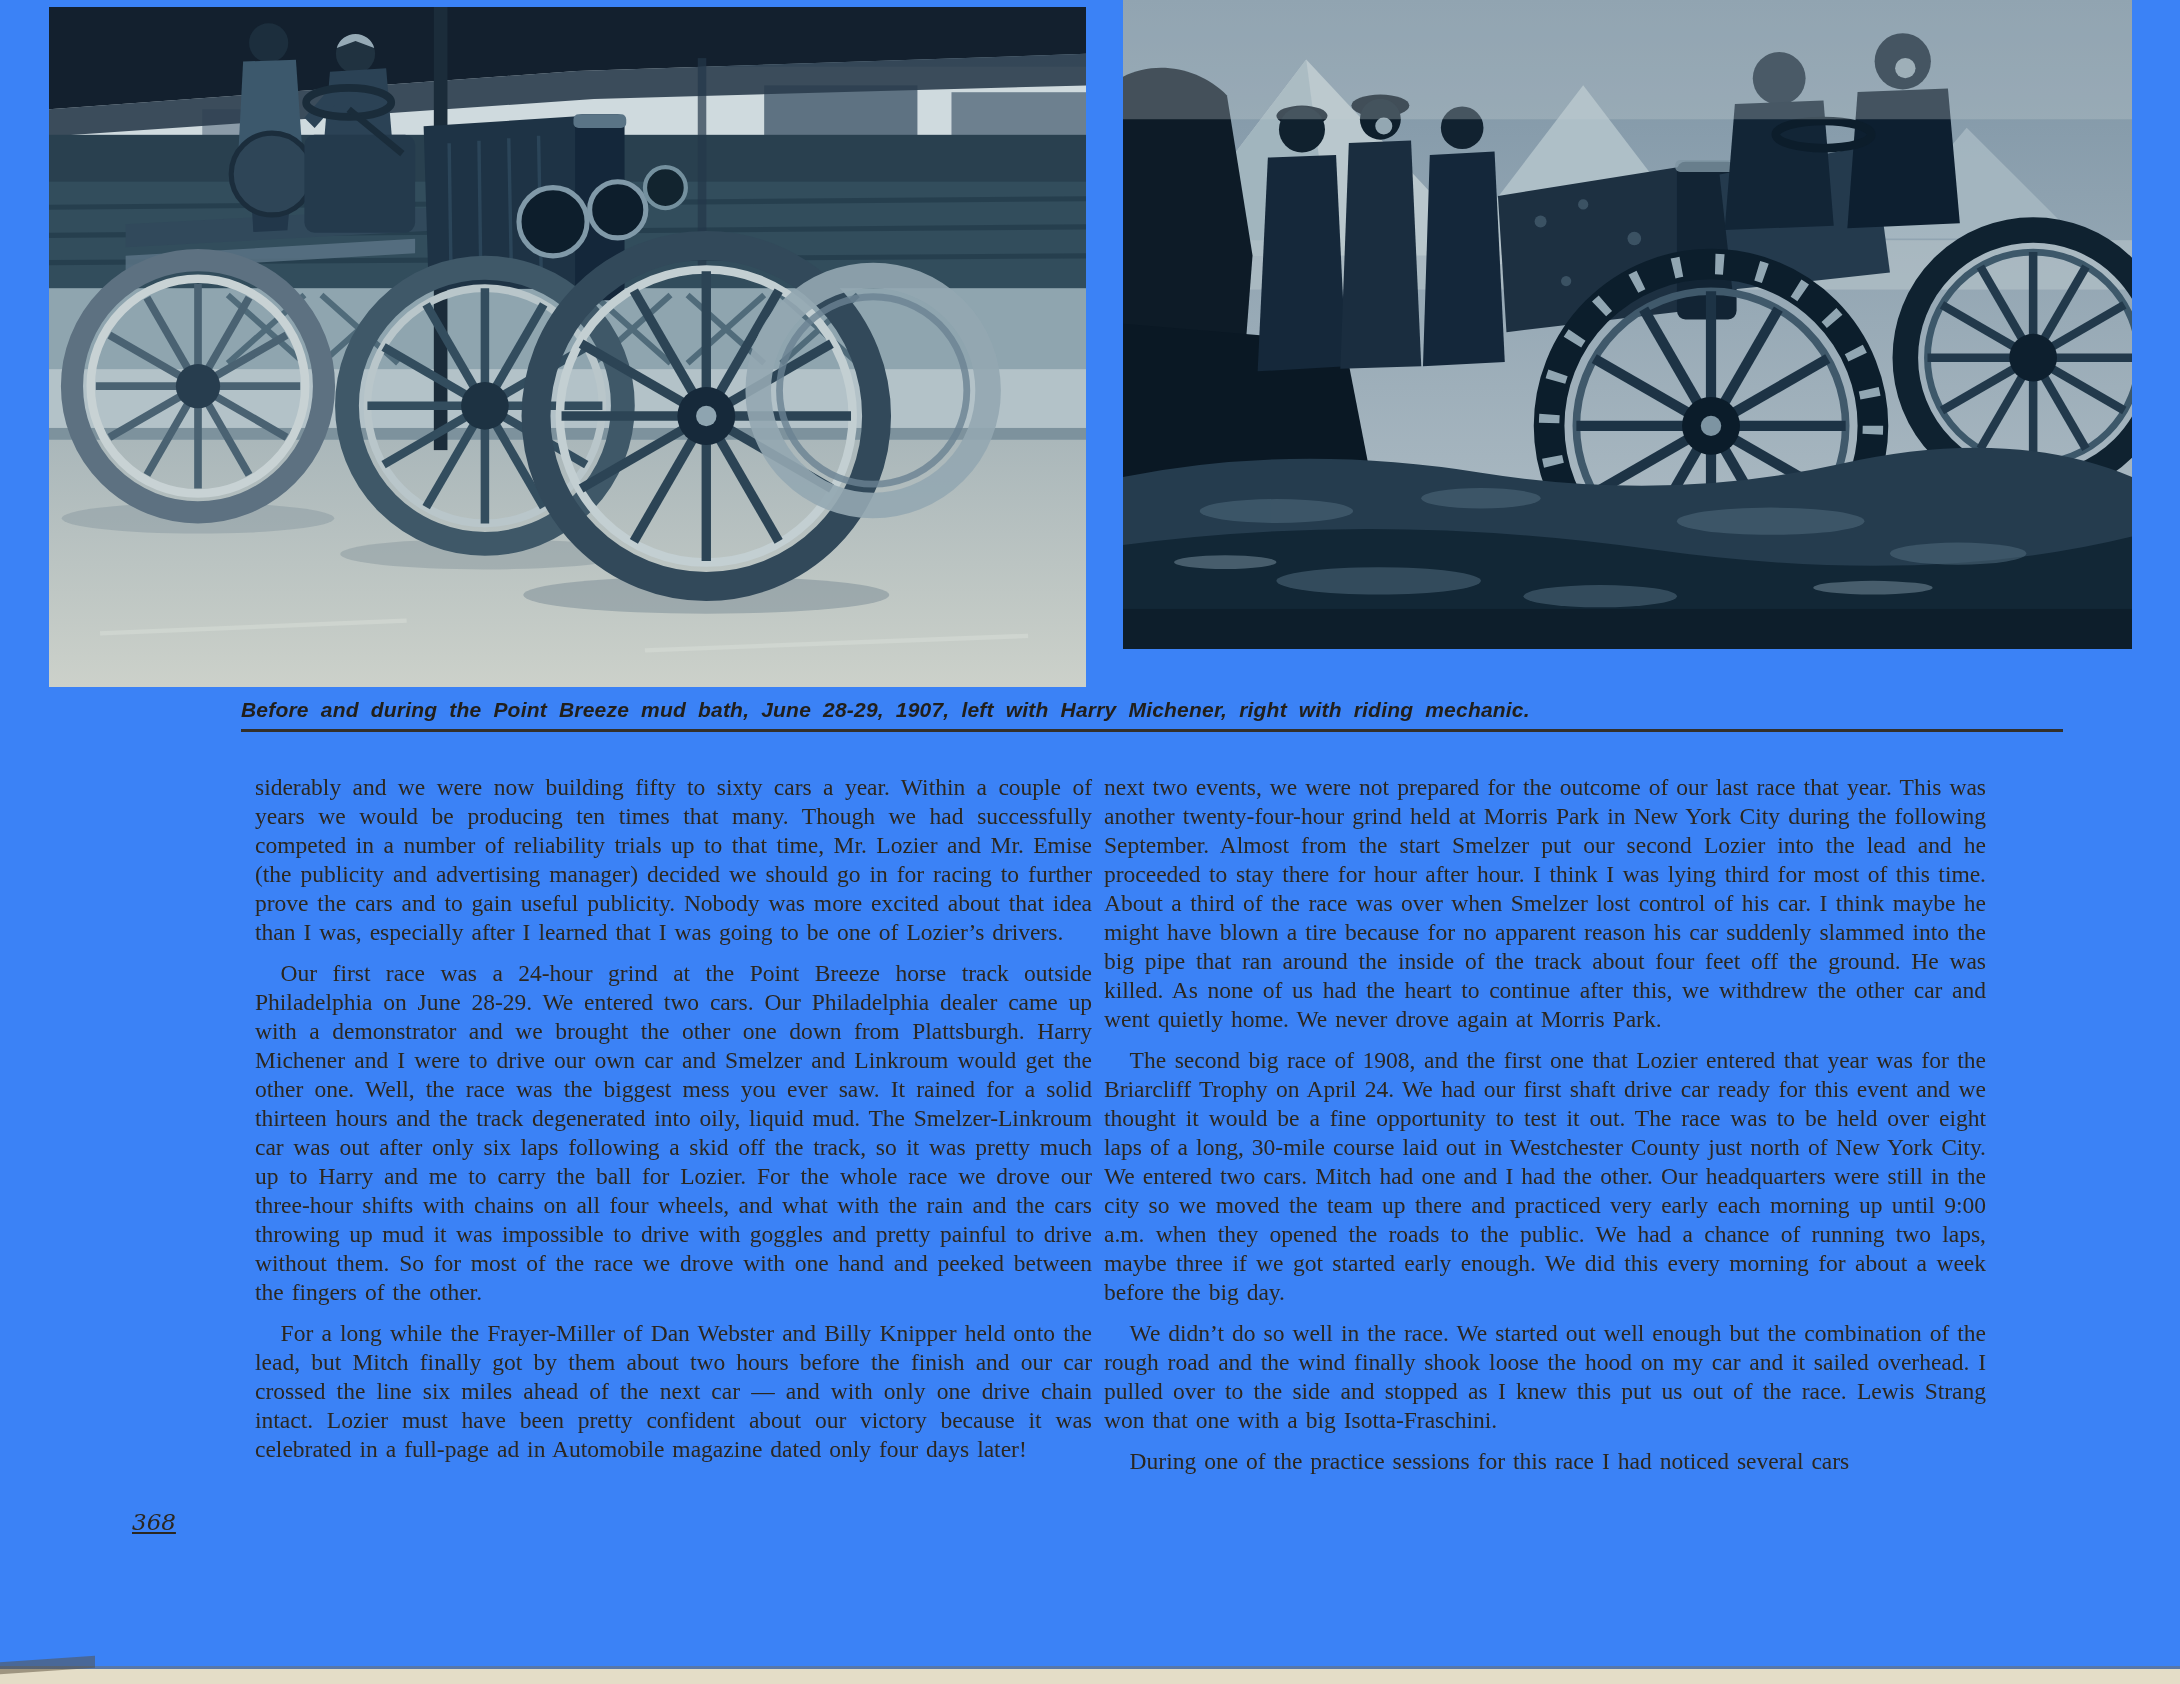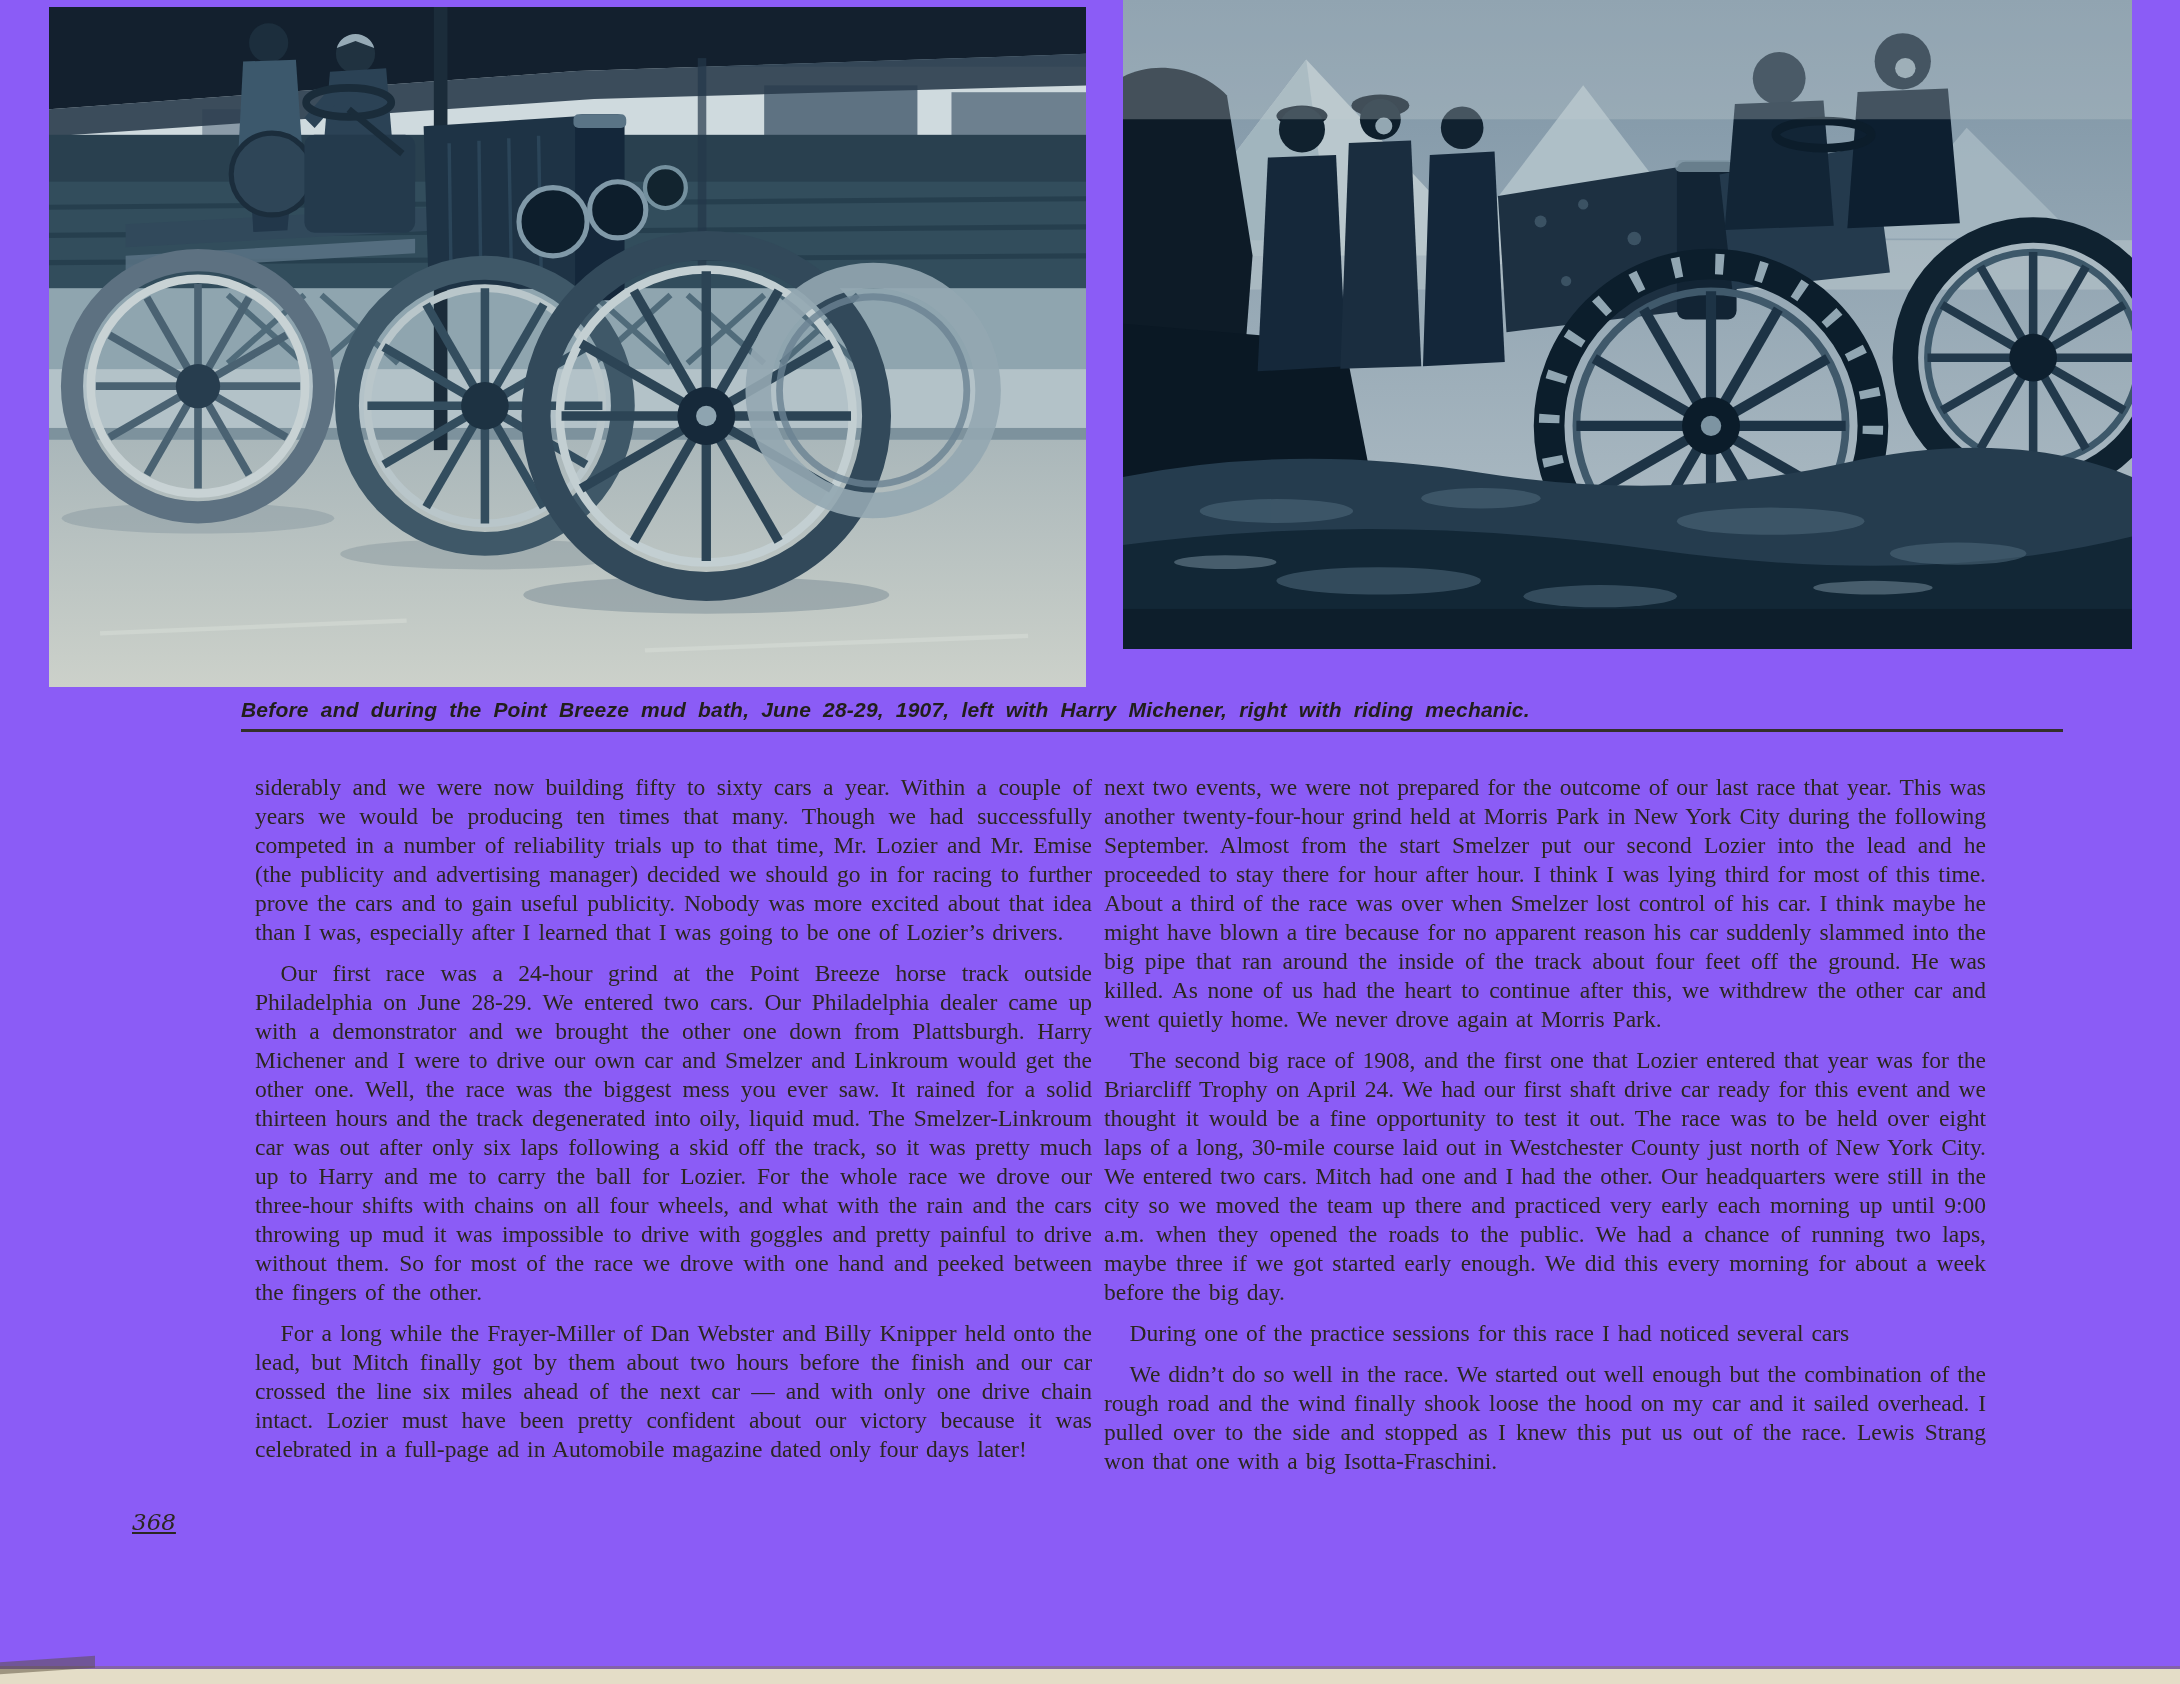--- a/index.html
+++ b/index.html
@@ -1,19 +1,19 @@
 <!DOCTYPE html>
 <html style="font-size:13.6px"><head>
 <meta charset="utf-8">
 <style>
   html,body{margin:0;padding:0;background:#8f8a7c;}
   .page{
     position:relative;
     width:2181px;height:1685px;
-    background:#8b5cf6;
+    background:#3b82f6;
     overflow:hidden;
     font-family:"Liberation Serif",serif;
   }
   figure{margin:0;padding:0;}
   .photo{position:absolute;overflow:hidden;}
   .photo svg{display:block;width:100%;height:100%;}
   .photo-left{left:49px;top:6.8px;width:1037px;height:680px;}
   .photo-right{left:1123px;top:0;width:1009px;height:649px;}
   .caption{
     position:absolute;left:241px;top:697px;width:1831px;
@@ -291,22 +291,22 @@
 
   <div class="col col-left">
     <p>siderably and we were now building fifty to sixty cars a year. Within a couple of years we would be producing ten times that many. Though we had successfully competed in a number of reliability trials up to that time, Mr. Lozier and Mr. Emise (the publicity and advertising manager) decided we should go in for racing to further prove the cars and to gain useful publicity. Nobody was more excited about that idea than I was, especially after I learned that I was going to be one of Lozier’s drivers.</p>
     <p class="ind">Our first race was a 24-hour grind at the Point Breeze horse track outside Philadelphia on June 28-29. We entered two cars. Our Philadelphia dealer came up with a demonstrator and we brought the other one down from Plattsburgh. Harry Michener and I were to drive our own car and Smelzer and Linkroum would get the other one. Well, the race was the biggest mess you ever saw. It rained for a solid thirteen hours and the track degenerated into oily, liquid mud. The Smelzer-Linkroum car was out after only six laps following a skid off the track, so it was pretty much up to Harry and me to carry the ball for Lozier. For the whole race we drove our three-hour shifts with chains on all four wheels, and what with the rain and the cars throwing up mud it was impossible to drive with goggles and pretty painful to drive without them. So for most of the race we drove with one hand and peeked between the fingers of the other.</p>
     <p class="ind"><span>For a long while the Frayer-Miller of Dan Webster and Billy Knipper held onto the lead, but Mitch finally got by them about two hours before the finish and our car crossed the line six miles ahead of the next car — and with only one drive chain intact. Lozier must have been pretty confident about our victory because it was celebrated in a full-page ad in </span><span class="it">Automobile</span><span> magazine dated only four days later!</span></p>
   </div>
 
   <div class="col col-right">
     <p>next two events, we were not prepared for the outcome of our last race that year. This was another twenty-four-hour grind held at Morris Park in New York City during the following September. Almost from the start Smelzer put our second Lozier into the lead and he proceeded to stay there for hour after hour. I think I was lying third for most of this time. About a third of the race was over when Smelzer lost control of his car. I think maybe he might have blown a tire because for no apparent reason his car suddenly slammed into the big pipe that ran around the inside of the track about four feet off the ground. He was killed. As none of us had the heart to continue after this, we withdrew the other car and went quietly home. We never drove again at Morris Park.</p>
     <p class="ind">The second big race of 1908, and the first one that Lozier entered that year was for the Briarcliff Trophy on April 24. We had our first shaft drive car ready for this event and we thought it would be a fine opportunity to test it out. The race was to be held over eight laps of a long, 30-mile course laid out in Westchester County just north of New York City. We entered two cars. Mitch had one and I had the other. Our headquarters were still in the city so we moved the team up there and practiced very early each morning up until 9:00 a.m. when they opened the roads to the public. We had a chance of running two laps, maybe three if we got started early enough. We did this every morning for about a week before the big day.</p>
+    <p class="ind">We didn’t do so well in the race. We started out well enough but the combination of the rough road and the wind finally shook loose the hood on my car and it sailed overhead. I pulled over to the side and stopped as I knew this put us out of the race. Lewis Strang won that one with a big Isotta-Fraschini.</p>
     <p class="ind">During one of the practice sessions for this race I had noticed several cars</p>
-    <p class="ind">We didn’t do so well in the race. We started out well enough but the combination of the rough road and the wind finally shook loose the hood on my car and it sailed overhead. I pulled over to the side and stopped as I knew this put us out of the race. Lewis Strang won that one with a big Isotta-Fraschini.</p>
   </div>
 
   <div class="page-number">368</div>
 
   <div class="bottom-edge"></div>
   <div class="bottom-corner"></div>
 </div>
 
 
 </body></html>

